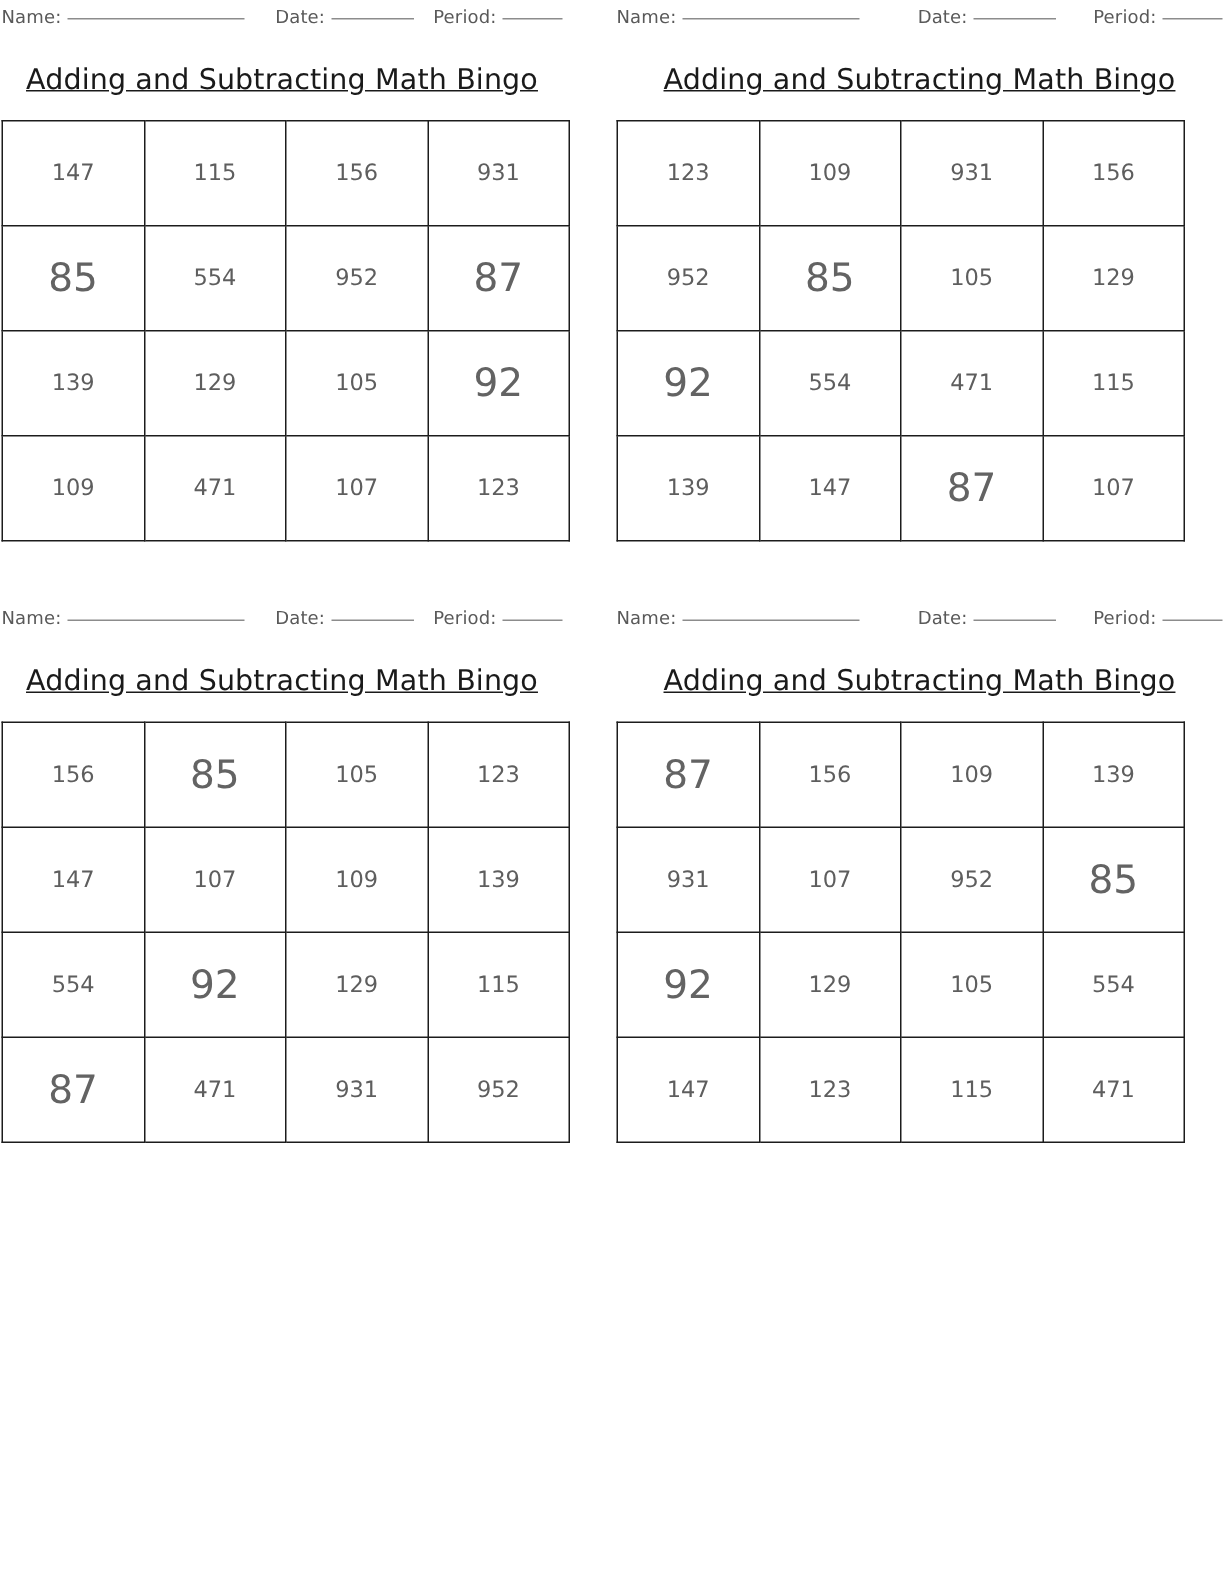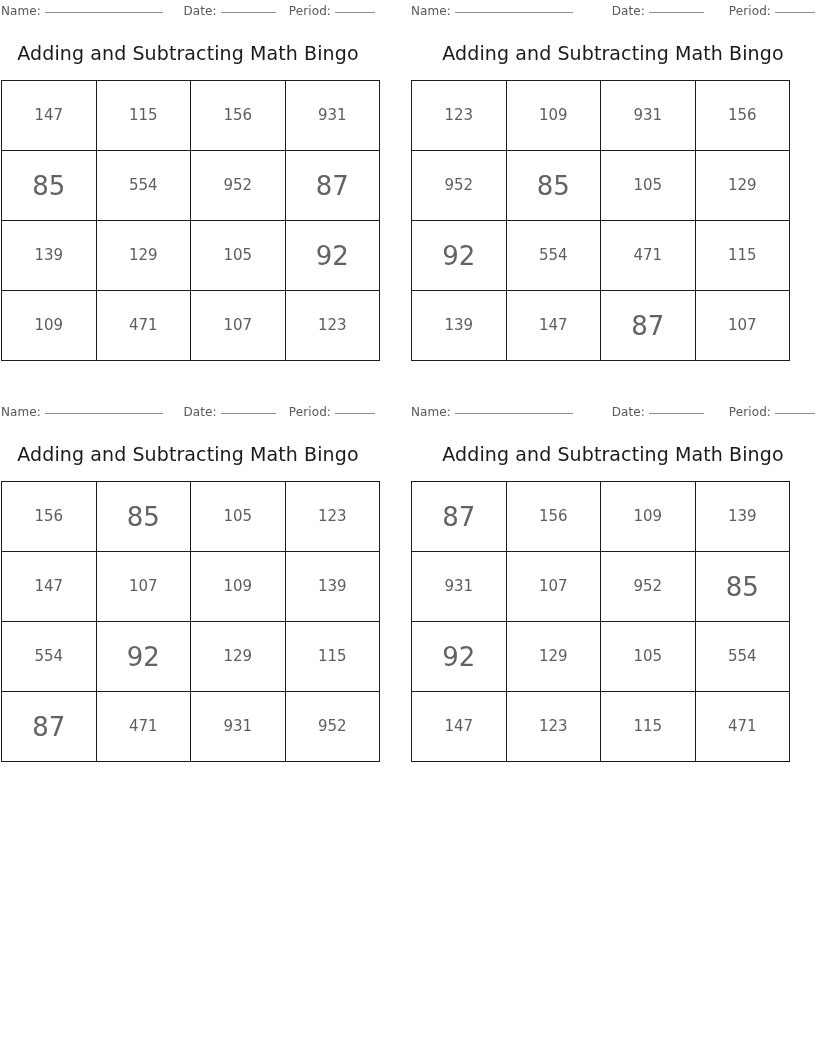--- a/index.html
+++ b/index.html
@@ -63,20 +63,21 @@
 
   .card-title {
     font-size: 19px;
     color: #1a1a1a;
     text-align: center;
     margin-top: 22px;
     margin-bottom: 16px;
     letter-spacing: 0.1px;
     font-weight: 400;
     white-space: nowrap;
+    text-decoration: underline;
   }
   .card.left .card-title { padding-right: 0px; }
 
   table.bingo {
     border-collapse: collapse;
     table-layout: fixed;
     width: 374px;
   }
   table.bingo td {
     border: 1px solid #1c1c1c;

